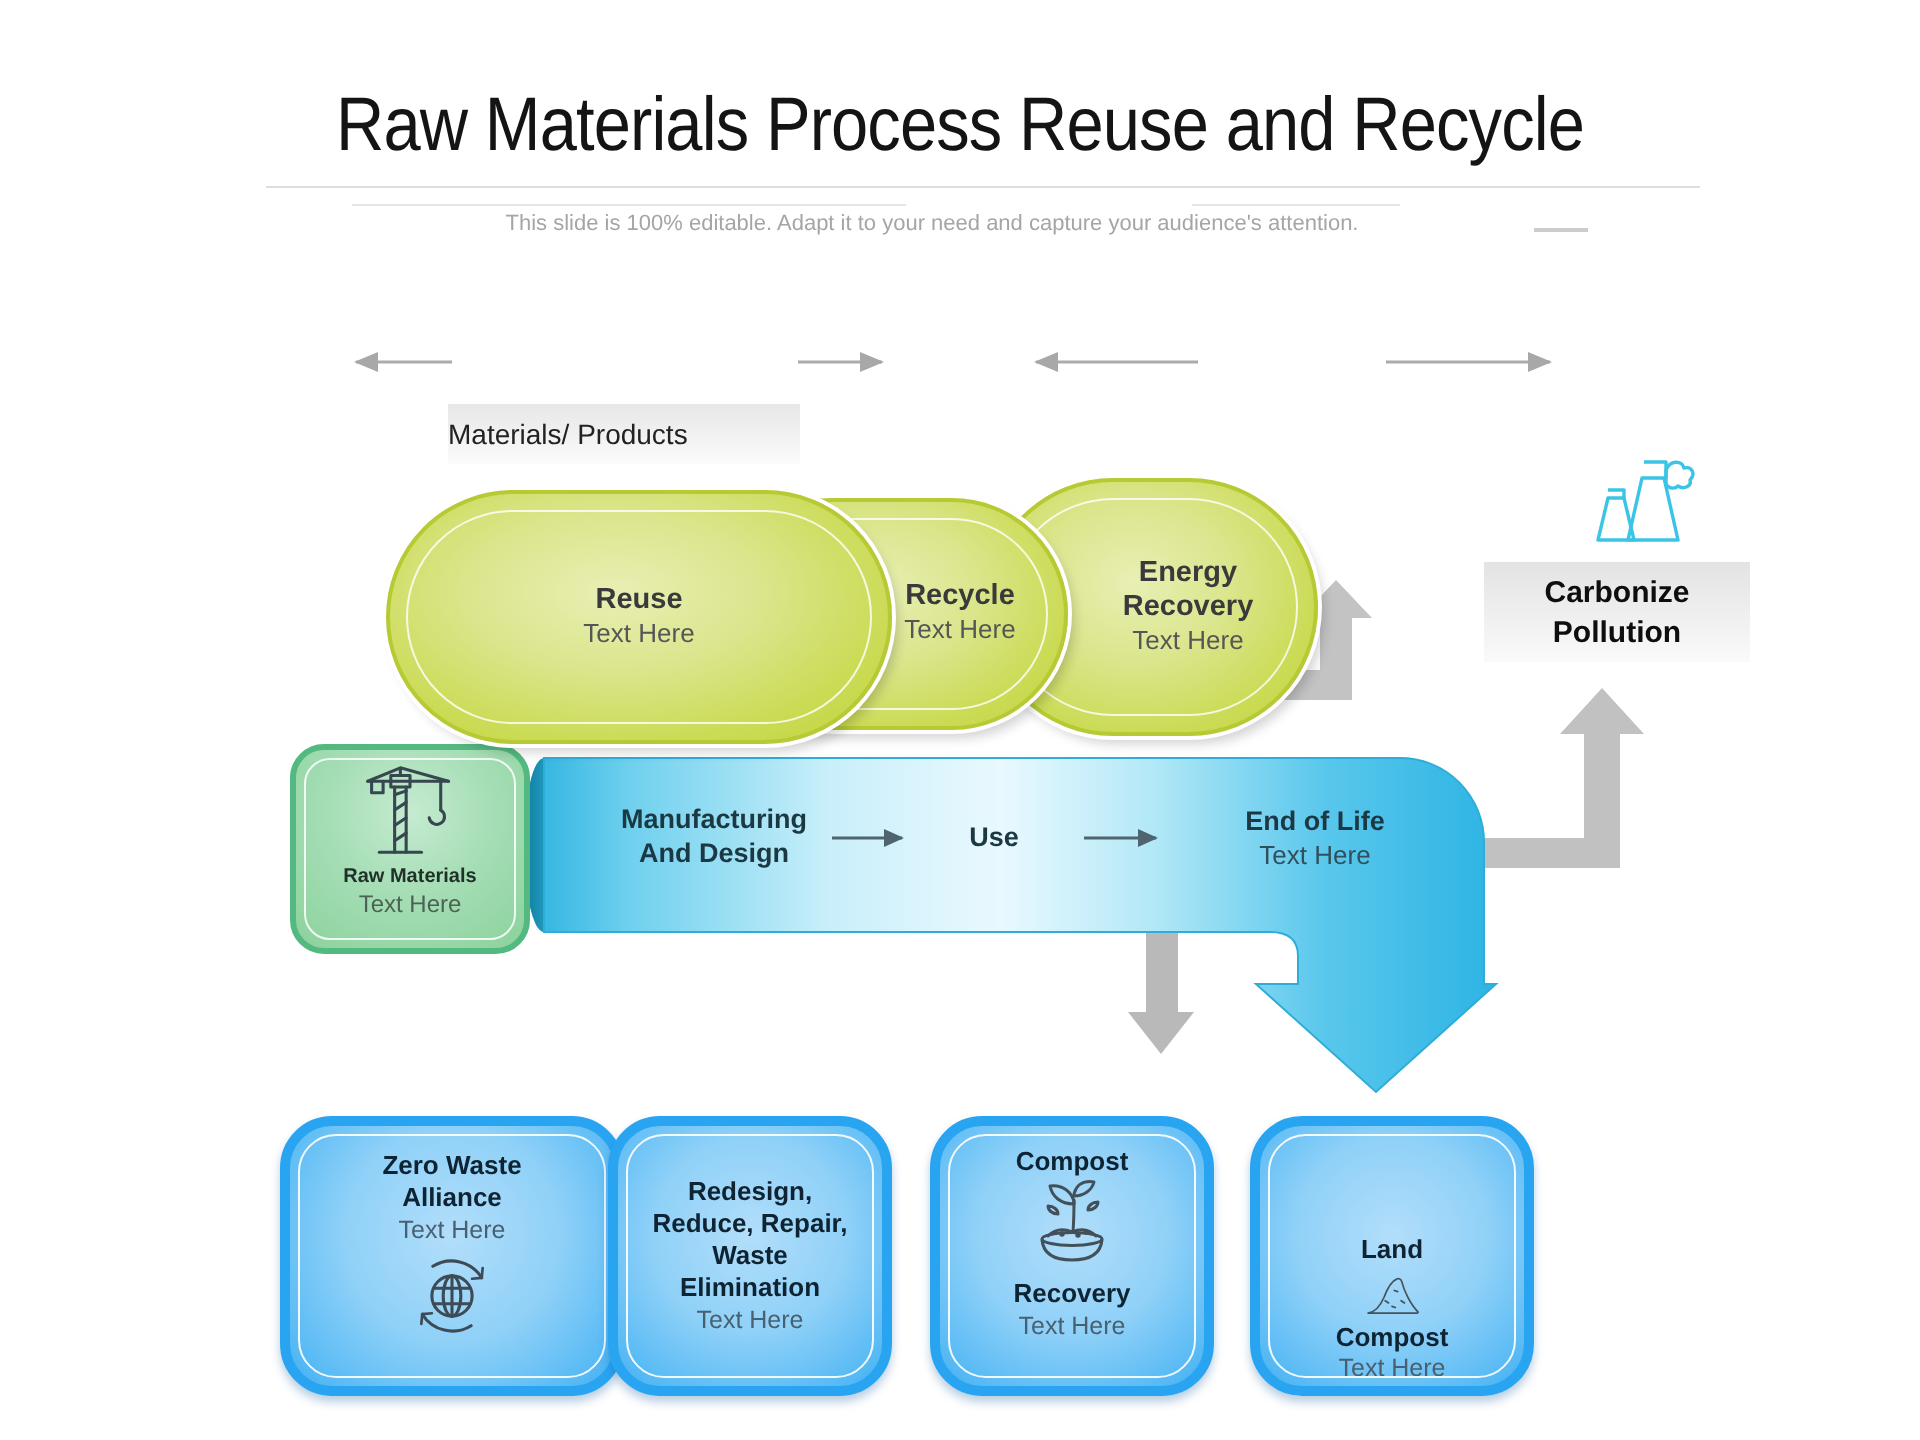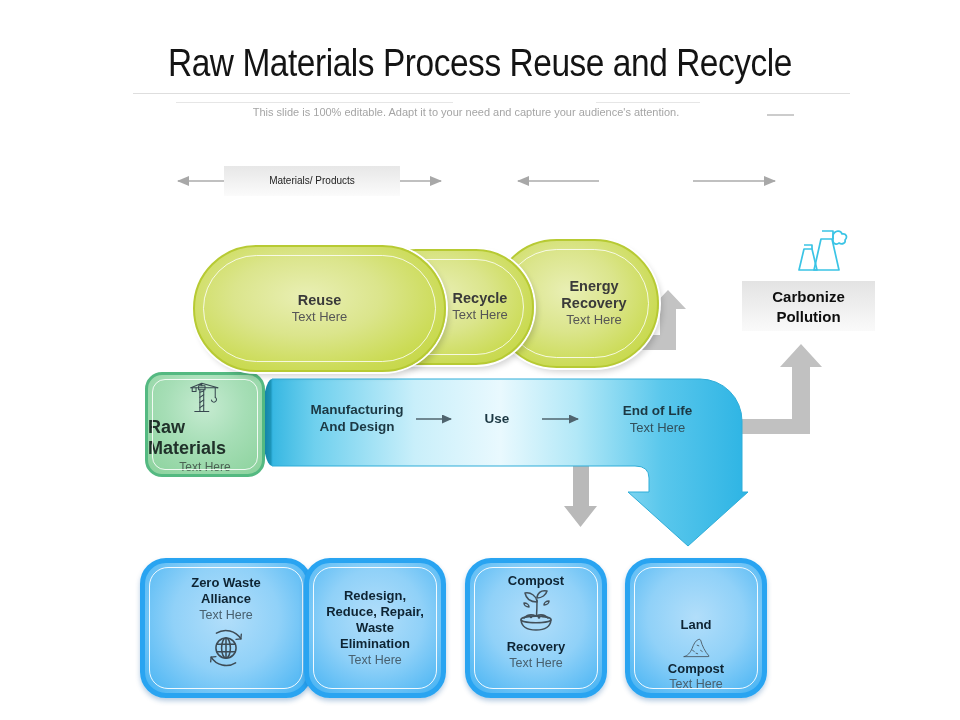--- a/index.html
+++ b/index.html
@@ -6,41 +6,41 @@
   .slide{position:relative;width:960px;height:720px;background:#ffffff;overflow:hidden;
          font-family:"Liberation Sans",sans-serif;}
   .abs{position:absolute;}
   .z1{z-index:1}.z2{z-index:2}.z3{z-index:3}.z4{z-index:4}.z5{z-index:5}
 
   .title{left:0;top:42px;width:960px;text-align:center;font-size:38px;color:#141414;
          letter-spacing:-.5px;transform:scaleX(.88);transform-origin:50% 50%;white-space:nowrap;}
   .subtitle{left:136px;top:106px;width:660px;text-align:center;font-size:11px;color:#a5a5a5;}
   .hline{background:#dedede;height:1px;}
 
-  .flow-label{height:30px;line-height:30px;text-align:center;font-size:10px;color:#222;
-              background:linear-gradient(#e7e7e7,#fbfbfb);}
+  .flow-label{height:30px;line-height:30px;font-size:14px;color:#222;
+              background:linear-gradient(#e7e7e7,#fbfbfb);margin-top:36px;}
 
   .capsule{border-radius:999px;border:2px solid #b7ca33;
            background:radial-gradient(ellipse at 45% 40%, #e9efb4 0%, #dbe58c 38%, #cbdb55 72%, #c1d33f 100%);
            box-shadow:0 0 0 2px #ffffff, 3px 4px 6px rgba(0,0,0,.18);}
   .capsule::after{content:"";position:absolute;inset:8px;border:1px solid rgba(255,255,255,.8);
                   border-radius:999px;pointer-events:none;}
   .capsule .txt{position:absolute;top:50%;transform:translateY(-50%);text-align:center;}
   .cap-title{font-weight:bold;font-size:14.5px;color:#3a3a3a;line-height:1.18;}
   .cap-sub{font-size:13px;color:#565656;line-height:1.3;}
 
   .gray-panel{background:linear-gradient(#e3e3e3,#fafafa);text-align:center;
               font-weight:bold;font-size:15px;color:#0e0e0e;line-height:1.3;padding-top:6px;}
 
   .raw-box{border-radius:17px;border:3px solid #54b981;
            background:radial-gradient(circle at 50% 32%, #c6ebd1 0%, #a6deb6 45%, #8bd29c 100%);}
   .raw-box::after{content:"";position:absolute;inset:4px;border:1px solid rgba(255,255,255,.85);
                   border-radius:13px;pointer-events:none;}
   .raw-box .inner{position:absolute;inset:0;display:flex;flex-direction:column;align-items:center;padding-top:7px;}
-  .raw-title{font-weight:bold;font-size:18px;color:#20312a;margin-top:3px;}
+  .raw-title{font-weight:bold;font-size:10px;color:#20312a;margin-top:3px;}
   .raw-sub{font-size:12px;color:#4c6354;margin-top:1px;}
 
   .band-text{color:#1c3843;text-align:center;}
   .band-b{font-weight:bold;font-size:13.5px;line-height:1.25;}
   .band-s{font-size:13px;color:#32505c;line-height:1.3;}
 
   .bbox{border-radius:26px;border:5px solid #29a4f1;
         background:radial-gradient(circle at 50% 42%, #b2defa 0%, #90d1f8 48%, #55b9f4 88%, #3daef3 100%);
         box-shadow:0 3px 5px rgba(20,90,160,.30);}
   .bbox::after{content:"";position:absolute;inset:4px;border:1.5px solid rgba(255,255,255,.9);

